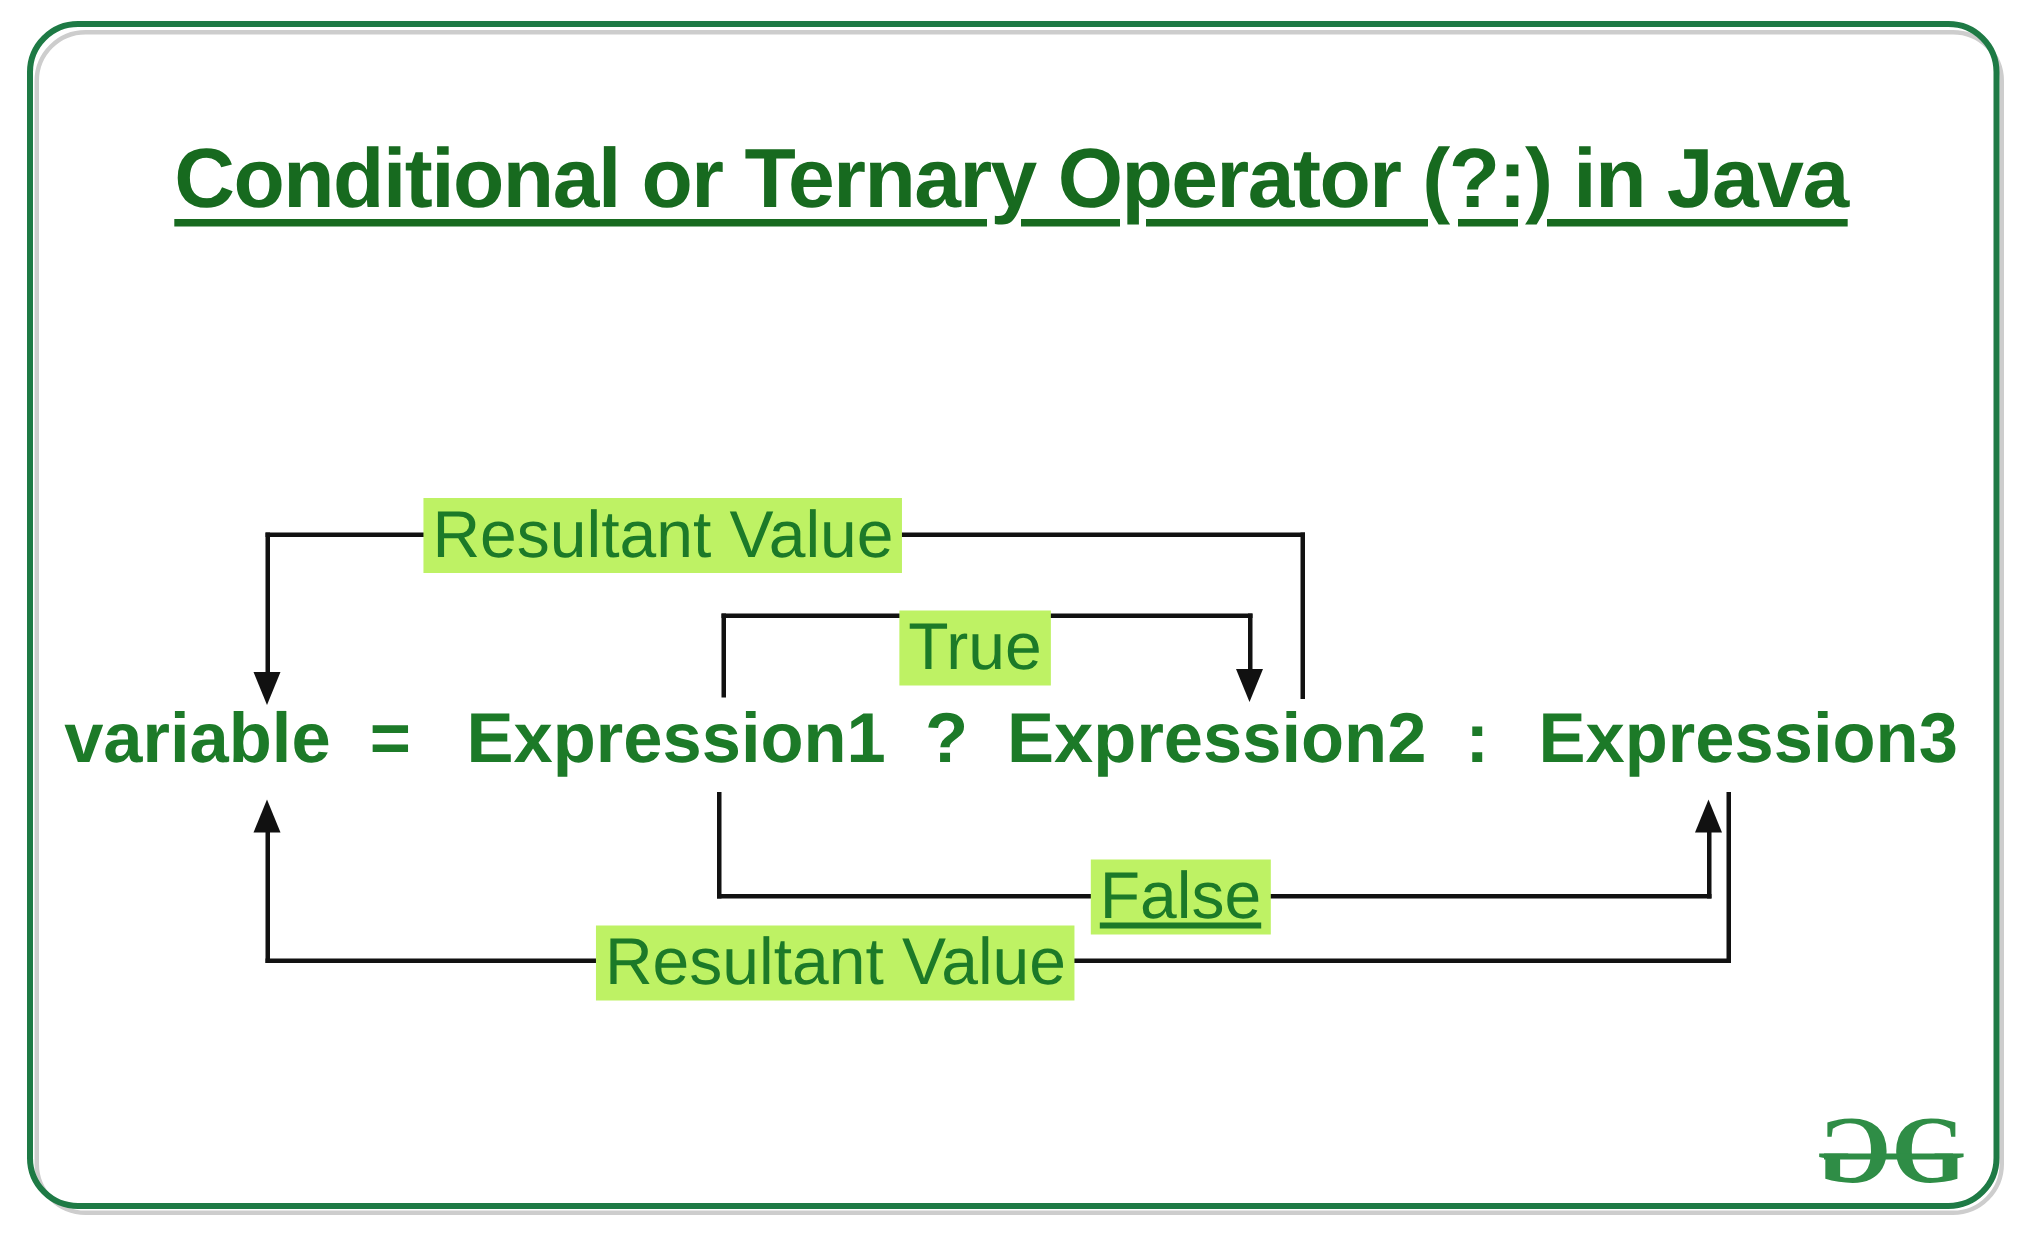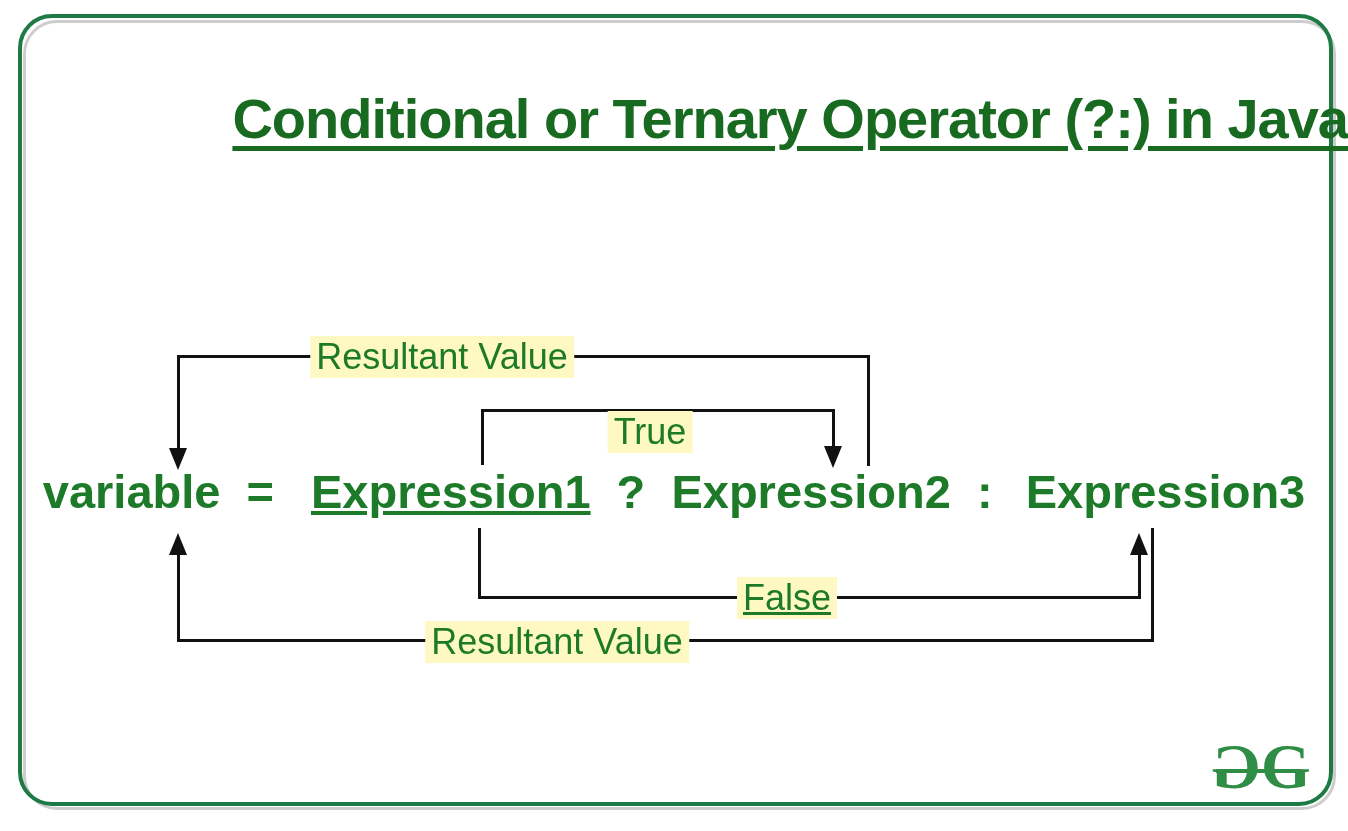--- a/index.html
+++ b/index.html
@@ -11,42 +11,42 @@
   .frame-shadow{
     position:absolute;left:23px;top:20px;width:1307px;height:784px;
     border:3px solid #cdcdcd;border-radius:34px;background:transparent;
   }
   .frame{
     position:absolute;left:18px;top:14px;width:1307px;height:784px;
     border:4px solid #1e7a45;border-radius:34px;background:transparent;
   }
   
   .title{
-    position:absolute;left:0;right:0;top:86px;text-align:right;
+    position:absolute;left:0;right:0;top:86px;text-align:center;
     font-size:56px;font-weight:bold;letter-spacing:-1px;color:#176a1f;
     text-decoration:underline;text-decoration-thickness:5px;text-underline-offset:8px;
   }
   
   .expression{
     position:absolute;left:0;right:0;top:464px;text-align:center;
     font-size:47px;font-weight:bold;color:#1c7a28;white-space:nowrap;z-index:3;
   }
   .expression .chunk{display:inline-block;}
-  .m13{margin-left:13px;} .m26{margin-left:24px;text-decoration:underline;} .m4{margin-left:20px;}
+  .m13{margin-left:13px;} .m26{margin-left:24px;} .m4{margin-left:20px;}
   
   .hline,.vline{position:absolute;background:#111111;z-index:1;}
   .hline{height:3px;} .vline{width:3px;}
   .arrow-down,.arrow-up{position:absolute;width:0;height:0;z-index:2;
     border-left:9px solid transparent;border-right:9px solid transparent;}
   .arrow-down{border-top:22px solid #111111;}
   .arrow-up{border-bottom:22px solid #111111;}
   
   .loop-label{
     position:absolute;transform:translate(-50%,-50%);z-index:2;
-    background:#fef9c3;padding:0 6px;color:#1c7a28;font-size:36px;white-space:nowrap;
+    background:#bef264;padding:0 6px;color:#1c7a28;font-size:44px;white-space:nowrap;
   }
   
   .logo{
     position:absolute;right:36px;bottom:32px;width:102px;height:62px;z-index:2;
     color:#2f8d46;font-family:"Liberation Serif", serif;font-weight:600;
     font-size:64px;line-height:60px;text-align:center;letter-spacing:-4px;
   }
   .logo .g{display:inline-block;}
   .logo .g.flipped{transform:scaleX(-1);}
   .logo .bar{position:absolute;left:6px;right:10px;top:32px;height:4px;background:#2f8d46;}

